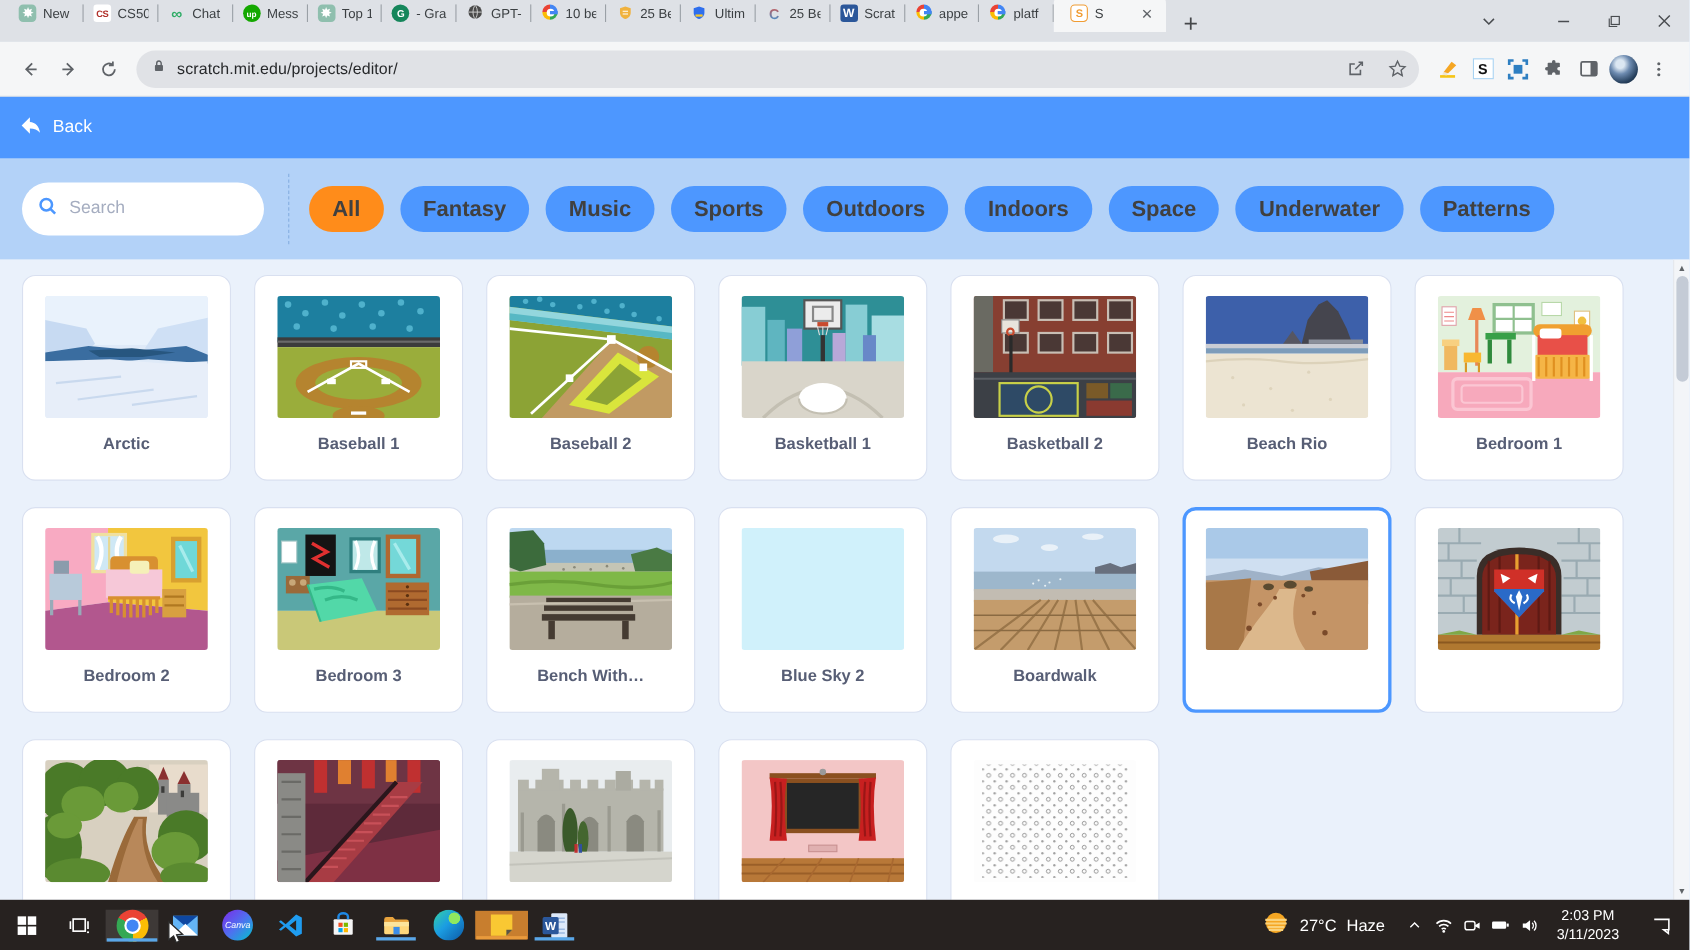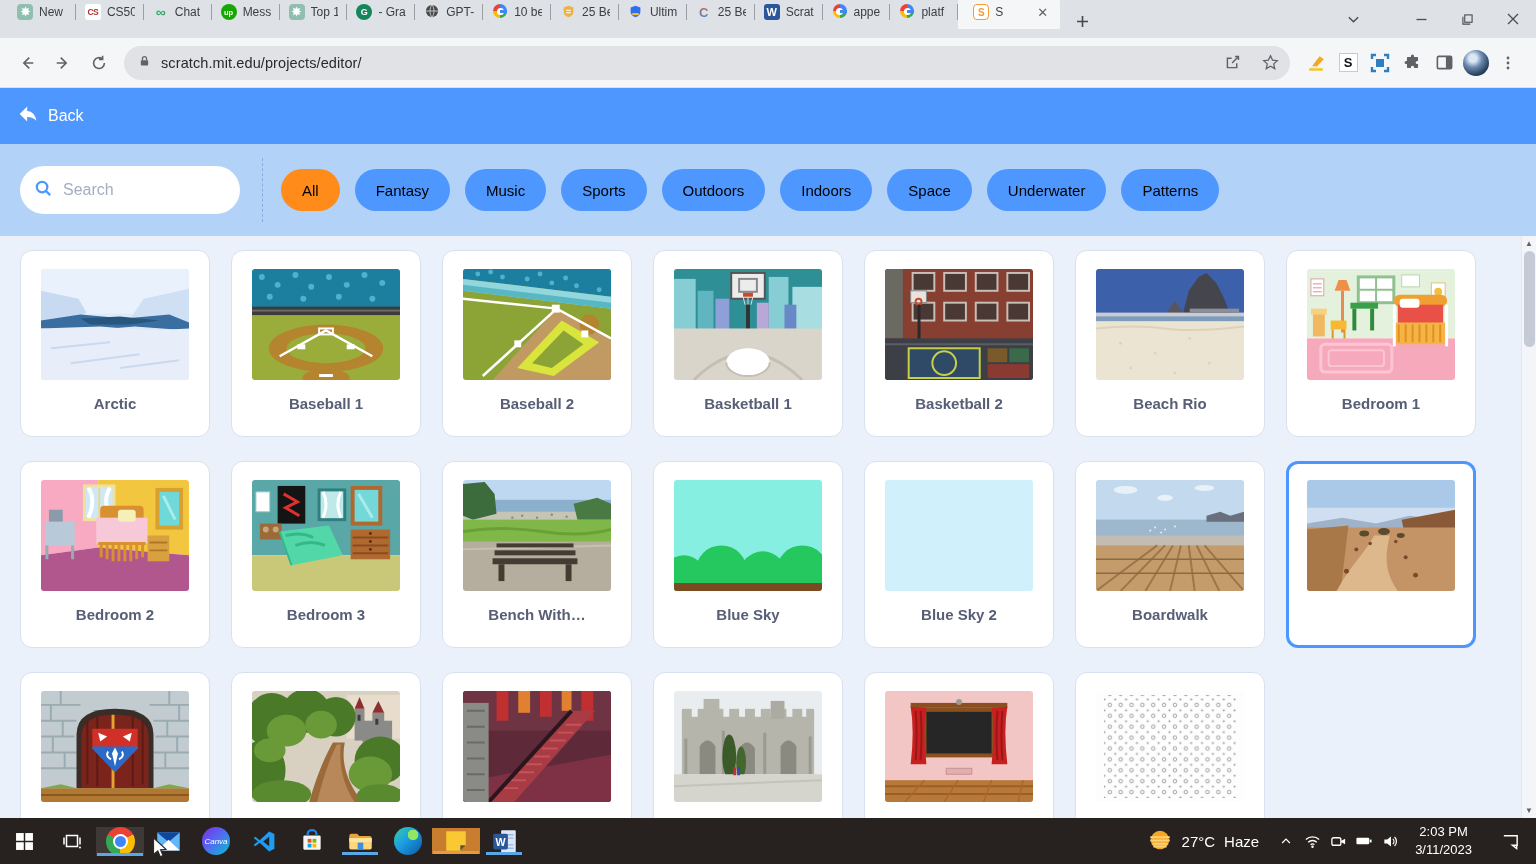--- a/index.html
+++ b/index.html
@@ -38,21 +38,21 @@
   .back-btn { display:flex; align-items:center; gap:10px; color:#fff; font-size:16px; font-weight:500; margin-left:18px; }
   .stitle { position:absolute; left:0; right:0; text-align:center; color:#fff; font-weight:bold; font-size:18px; pointer-events:none; }
 
   
   .filterbar { height:92px; background:#b3d2f8; display:flex; align-items:center; padding:12px 20px; }
   .searchbox { width:220px; height:48px; background:#fff; border-radius:24px; display:flex; align-items:center; padding:0 14px; gap:10px; flex:0 0 auto; }
   .searchbox input { border:none; outline:none; font-size:16px; color:#575e75; width:130px; background:transparent; font-family:"Liberation Sans",sans-serif; }
   .searchbox input::placeholder { color:#a5adc0; }
   .fdivider { width:1px; height:64px; border-left:1px dashed #85aee0; margin:0 18px 0 22px; flex:0 0 auto; }
   .pills { display:flex; align-items:center; gap:15px; }
-  .pill { height:42px; border-radius:21px; background:#4d97ff; color:#000000; font-weight:normal; font-size:15px;
+  .pill { height:42px; border-radius:21px; background:#4d97ff; color:#404040; font-weight:bold; font-size:20px;
           display:flex; align-items:center; padding:0 21px; border:none; font-family:"Liberation Sans",sans-serif; cursor:pointer; }
   .pill.active { background:#ff8c1a; }
 
   
   .content { height:582px; background:#eaf1fb; position:relative; overflow:hidden; }
   .grid { position:absolute; left:20px; top:14px; display:grid; grid-template-columns:repeat(7,190px); column-gap:21px; row-gap:24px; }
   .card { width:190px; height:187px; background:#fff; border:1px solid #d9e0f0; border-radius:12px;
           display:flex; flex-direction:column; align-items:center; padding-top:18px; cursor:pointer;font-weight:bold; }
   .card.selected { border:3px solid #4c97ff; padding-top:16px; }
   .thumb { width:148px; height:111px; border-radius:3px; overflow:hidden; flex:0 0 auto; }
@@ -599,36 +599,20 @@
               <rect x="36" y="85" width="6" height="17"></rect>
               <rect x="104" y="85" width="6" height="17"></rect>
             </g>
           </svg>
         </div>
         <div class="card-label">Bench With…</div>
       </div>
       <div class="card">
         <div class="thumb">
           <svg viewBox="0 0 150 112" preserveAspectRatio="none">
-            <rect width="150" height="112" fill="#87efe1"></rect>
-            <g fill="#24c85e">
-              <circle cx="10" cy="98" r="22"></circle>
-              <circle cx="48" cy="92" r="26"></circle>
-              <circle cx="90" cy="96" r="24"></circle>
-              <circle cx="130" cy="92" r="26"></circle>
-            </g>
-            <rect y="100" width="150" height="6" fill="#24c85e"></rect>
-            <rect y="104" width="150" height="8" fill="#7a4a20"></rect>
-          </svg>
-        </div>
-        <div class="card-label">Blue Sky</div>
-      </div>
-      <div class="card">
-        <div class="thumb">
-          <svg viewBox="0 0 150 112" preserveAspectRatio="none">
             <rect width="150" height="112" fill="#d0f1fb"></rect>
           </svg>
         </div>
         <div class="card-label">Blue Sky 2</div>
       </div>
       <div class="card">
         <div class="thumb">
           <svg viewBox="0 0 150 112" preserveAspectRatio="none">
             <rect width="150" height="42" fill="#c3d9ee"></rect>
             <g fill="#e9f1f8">

